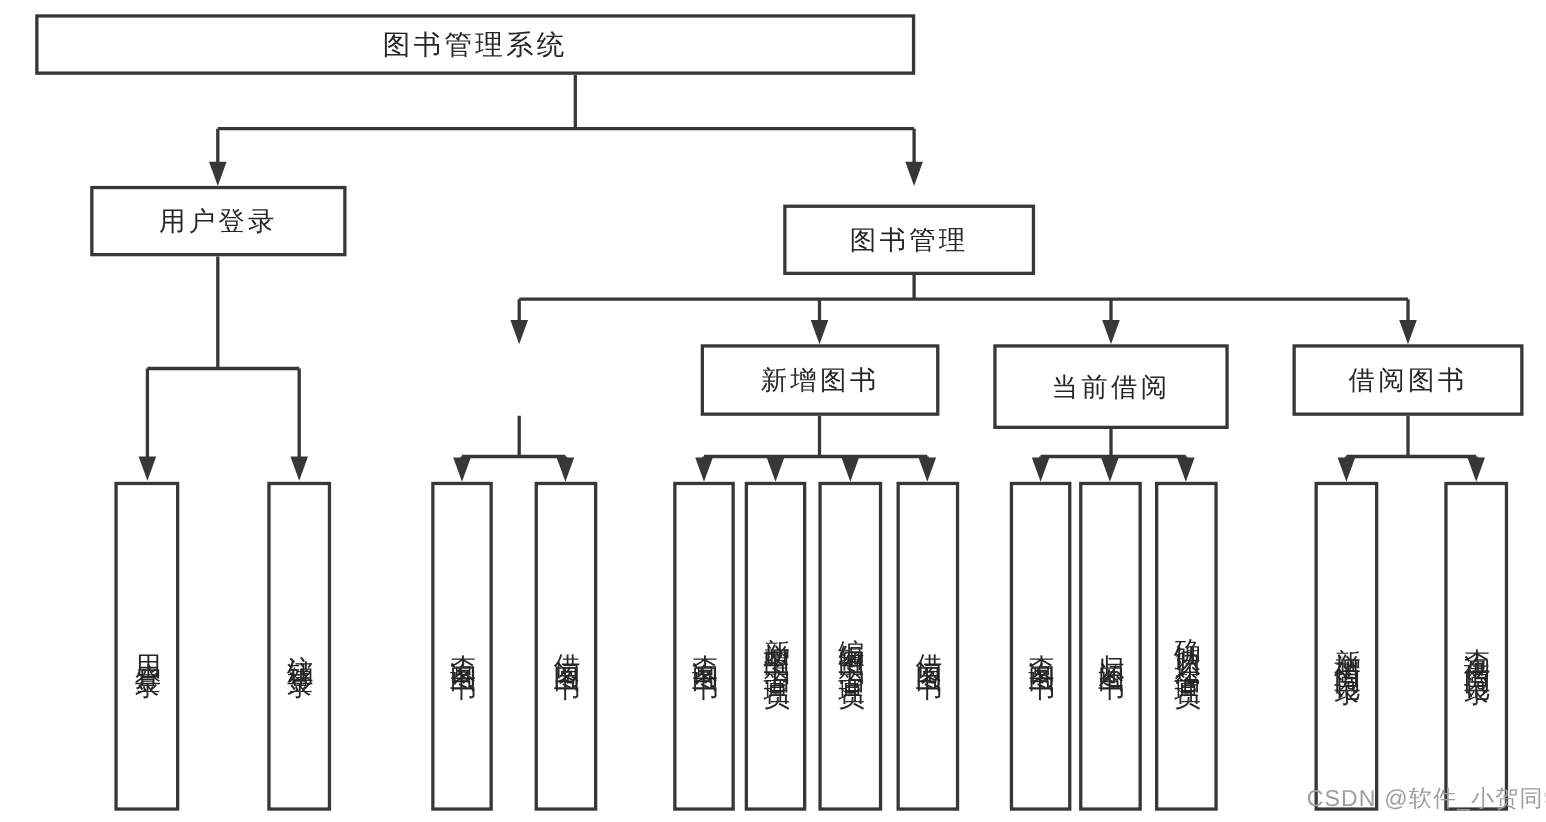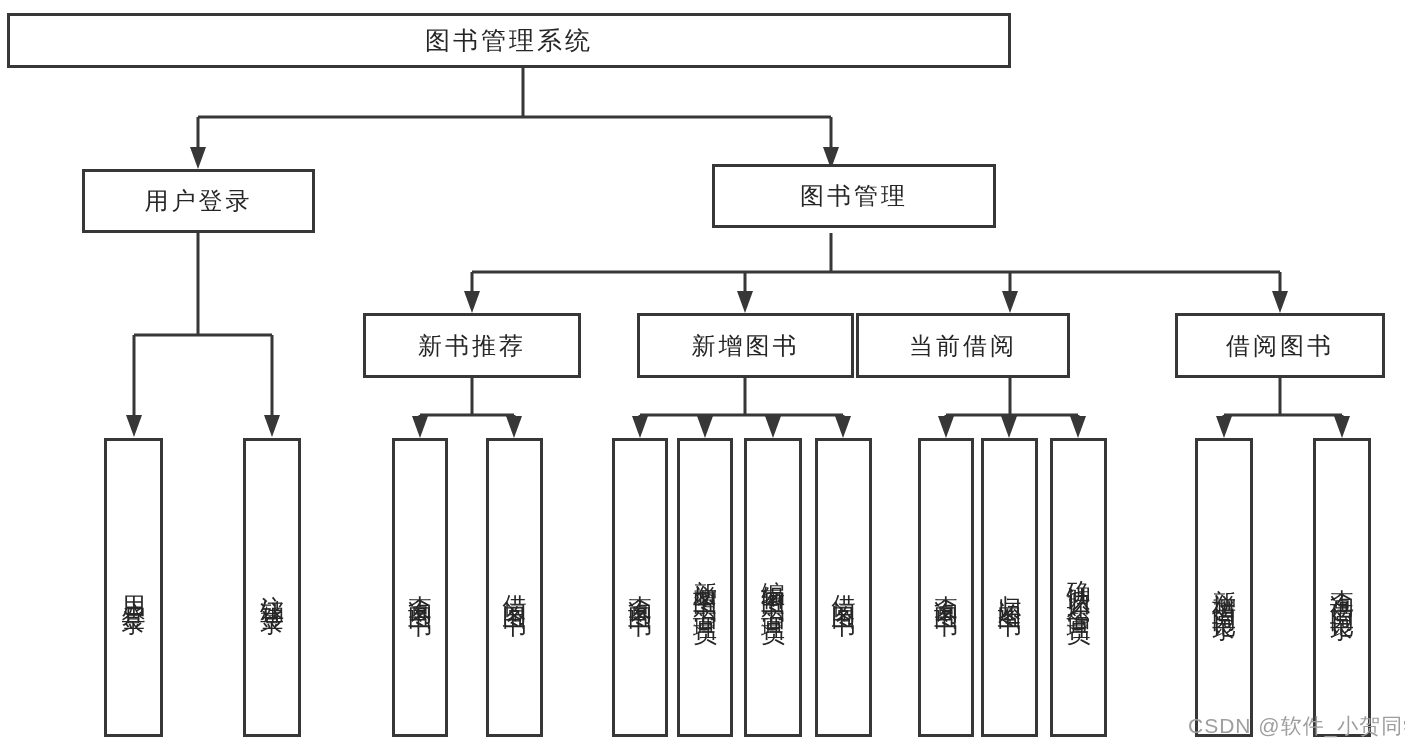--- a/index.html
+++ b/index.html
@@ -100,38 +100,35 @@
       <polygon points="765,416 781,416 773,438"></polygon>
       <polygon points="835,416 851,416 843,438"></polygon>
       <polygon points="938,416 954,416 946,438"></polygon>
       <polygon points="1001,416 1017,416 1009,438"></polygon>
       <polygon points="1070,416 1086,416 1078,438"></polygon>
       <polygon points="1216,416 1232,416 1224,438"></polygon>
       <polygon points="1334,416 1350,416 1342,438"></polygon>
     </g>
   </svg>
 
-  <div class="node hnode root" style="left:7px;top:13px;width:1004px;height:55px">
+  <div class="node hnode root" style="left:32px;top:13px;width:800px;height:55px">
     <span>图书管理系统</span>
   </div>
 
   <div class="node hnode" style="left:82px;top:169px;width:233px;height:64px">
     <span>用户登录</span>
   </div>
-  <div class="node hnode" style="left:712px;top:164px;width:284px;height:64px">
+  <div class="node hnode" style="left:712px;top:186px;width:229px;height:64px">
     <span>图书管理</span>
   </div>
 
-  <div class="node hnode" style="left:363px;top:313px;width:218px;height:65px">
-    <span>新书推荐</span>
-  </div>
   <div class="node hnode" style="left:637px;top:313px;width:217px;height:65px">
     <span>新增图书</span>
   </div>
-  <div class="node hnode" style="left:856px;top:313px;width:214px;height:65px">
+  <div class="node hnode" style="left:903px;top:313px;width:214px;height:77px">
     <span>当前借阅</span>
   </div>
   <div class="node hnode" style="left:1175px;top:313px;width:210px;height:65px">
     <span>借阅图书</span>
   </div>
 
   <div class="node leaf" style="left:104px;width:59px">
     <span>用户登录</span>
   </div>
   <div class="node leaf" style="left:243px;width:58px">

